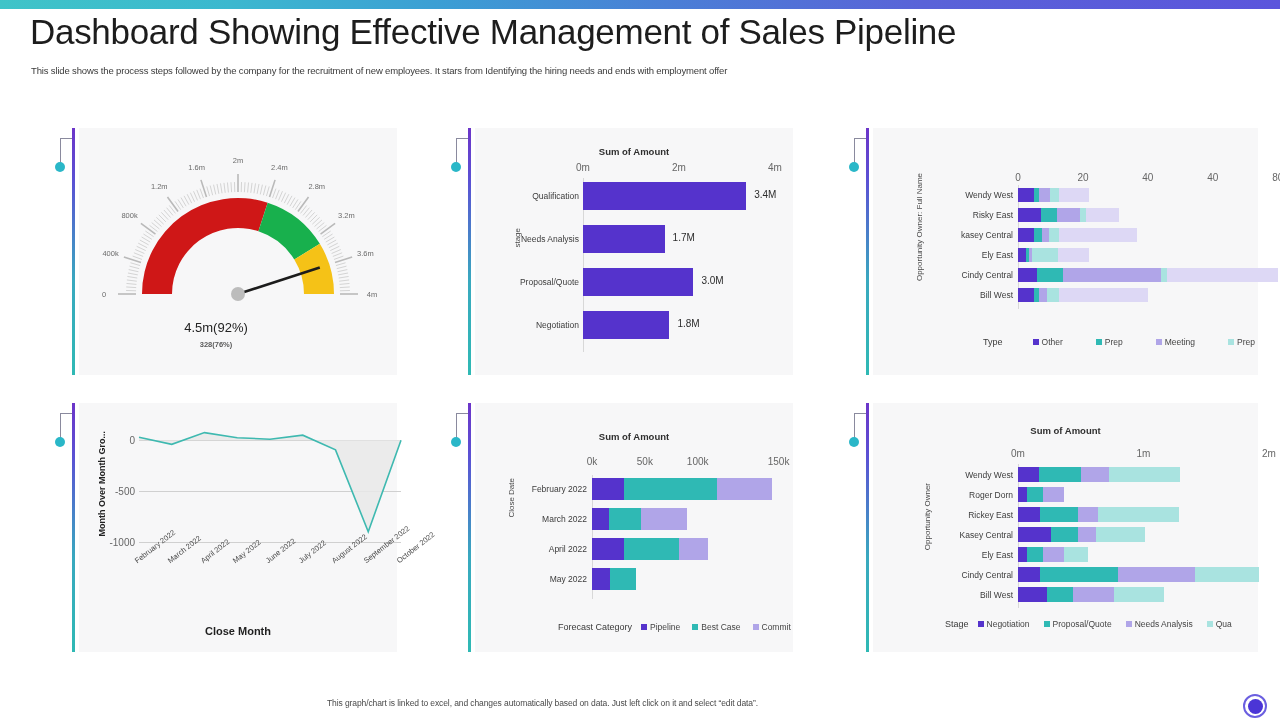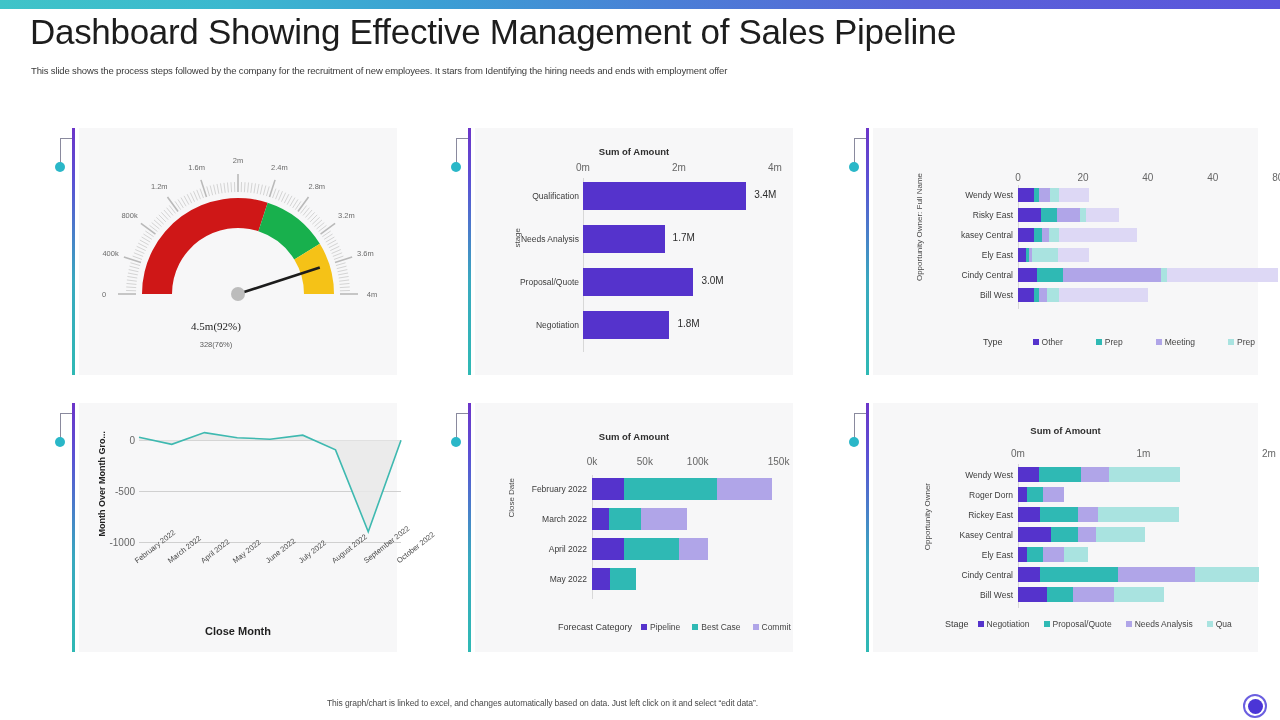--- a/index.html
+++ b/index.html
@@ -82,22 +82,22 @@
   }
   .logo {
     position: absolute; left: 1243px; top: 694px;
     width: 24px; height: 24px; border-radius: 50%;
     border: 2px solid #6b5fe0; display: flex; align-items: center; justify-content: center;
   }
   .logo-inner { width: 15px; height: 15px; border-radius: 50%; background: #4b35d6; }
 
   
   .gauge-wrap { position: absolute; }
-  .gauge-value { position: absolute; width: 100%; text-align: center; font-size: 11px; color: #232323; font-family: Liberation Serif, serif; }
-  .gauge-sub { position: absolute; width: 100%; text-align: center; font-size: 7.5px; color: #5a5a5a; }
+  .gauge-value { position: absolute; width: 100%; text-align: center; font-size: 13px; color: #232323; }
+  .gauge-sub { position: absolute; width: 100%; text-align: center; font-size: 7.5px; color: #5a5a5a; font-weight: bold; }
 
   
   .xlab-rot {
     position: absolute; font-size: 7.5px; color: #4a4a4a;
     transform: rotate(-38deg); transform-origin: left top; white-space: nowrap;
   }
   .xaxis-title { position: absolute; font-size: 11px; font-weight: bold; color: #1f1f1f; text-align: center; width: 100%; }
 </style>
 </head>
 <body>

